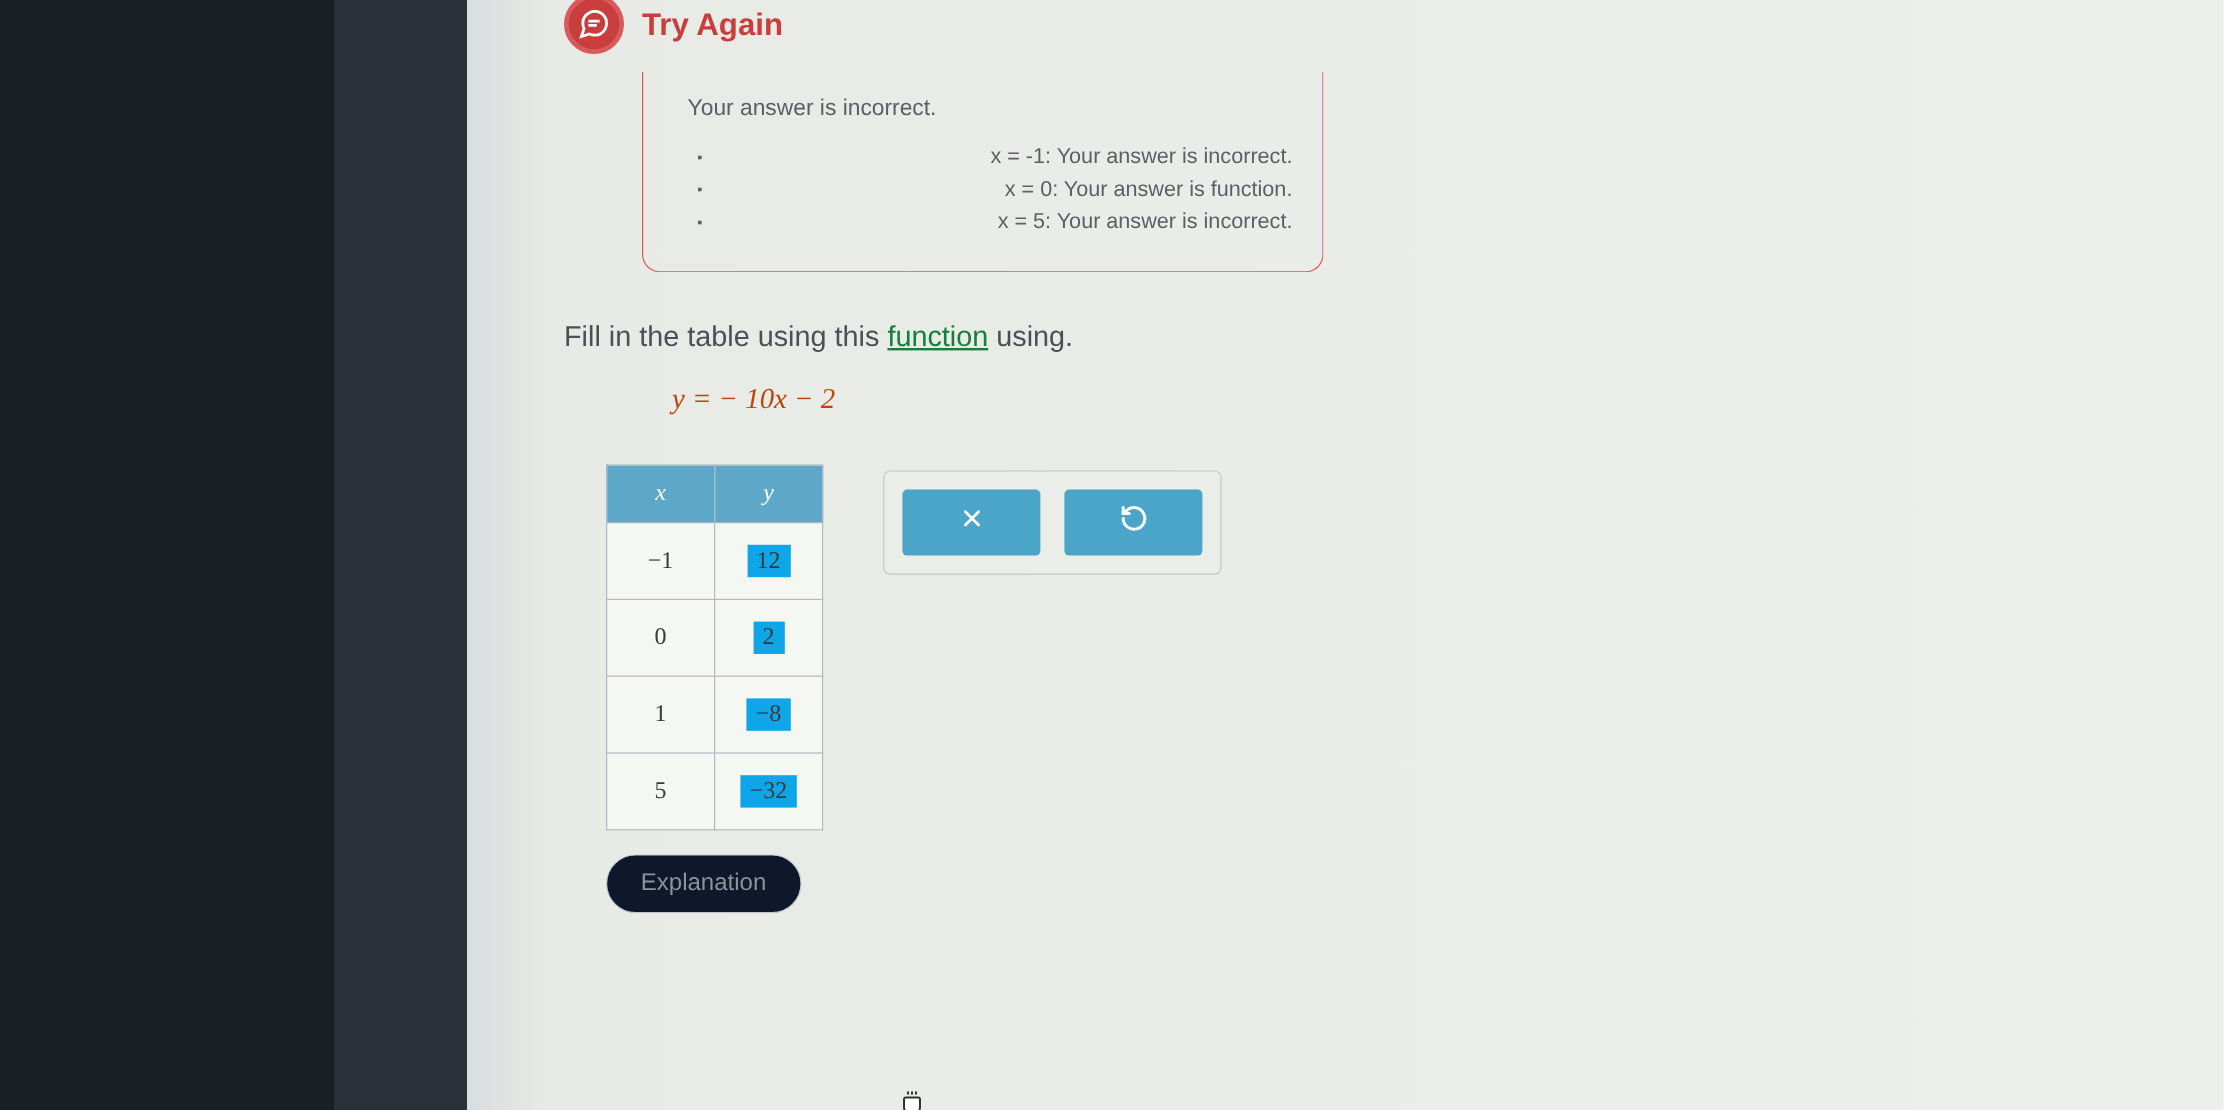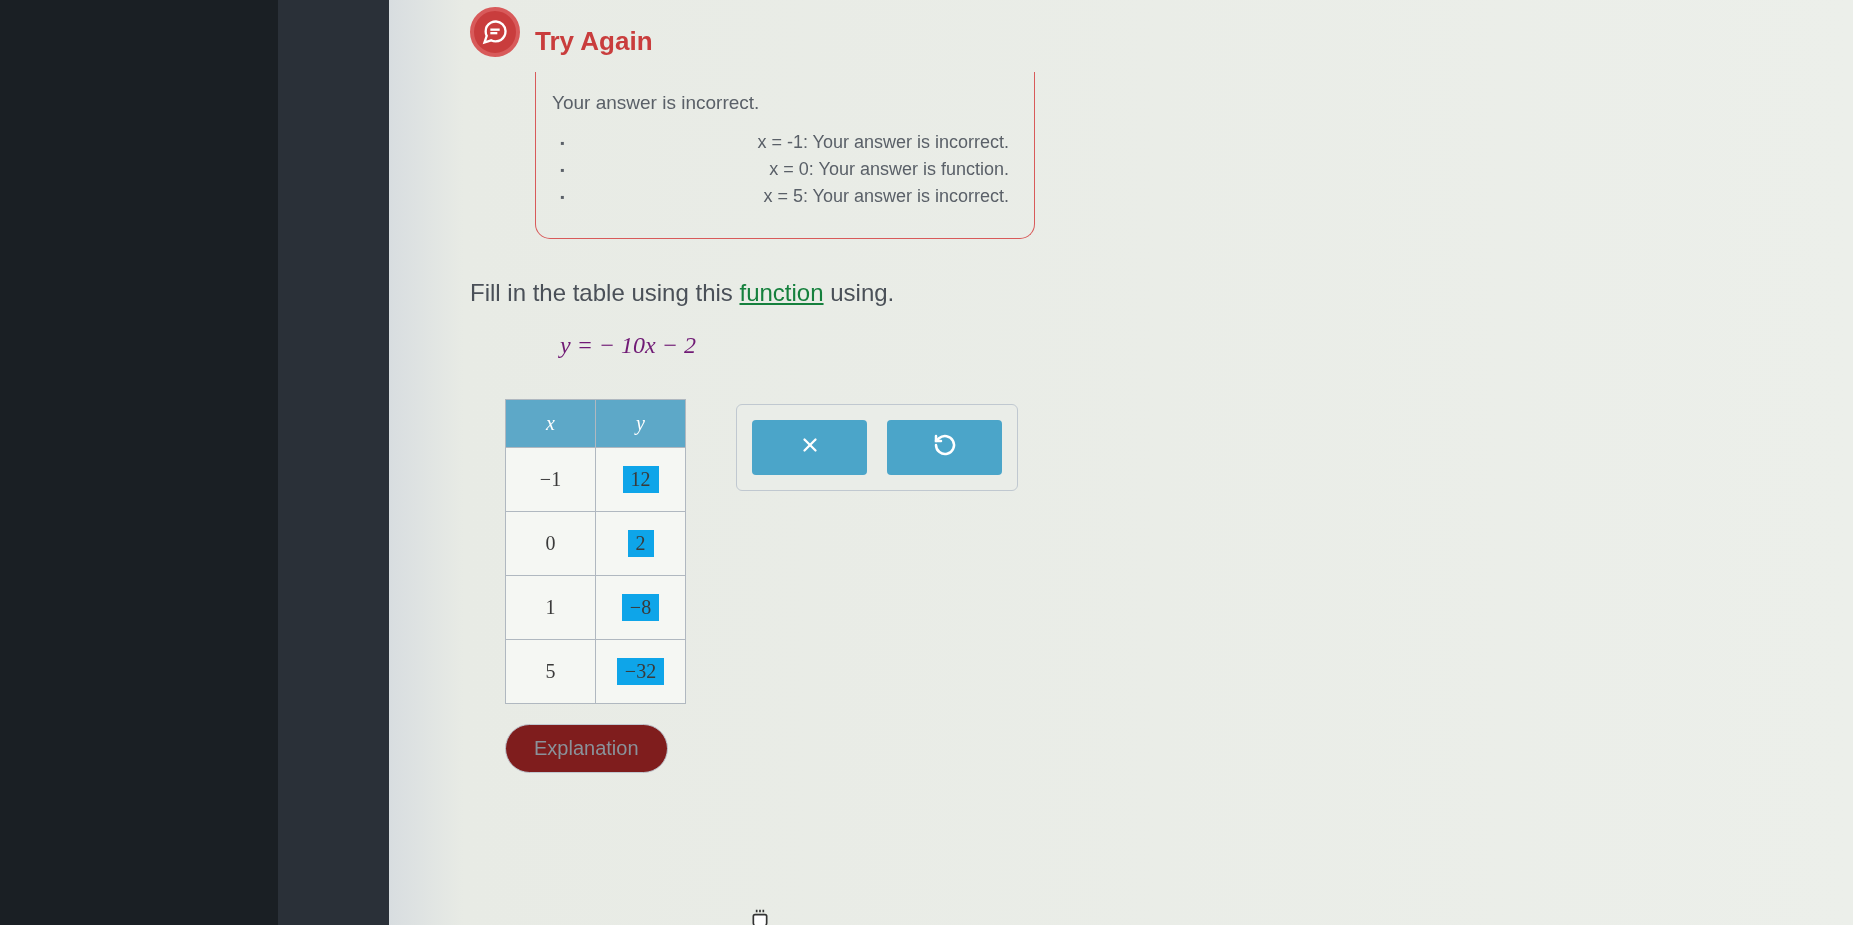--- a/index.html
+++ b/index.html
@@ -16,23 +16,22 @@
       position: relative;
     }
     .content-area {
       position: absolute;
       left: 470px;
       top: 0;
       right: 100px;
     }
     .feedback-header {
       display: flex;
-      align-items: flex-end;
+      align-items: flex-start;
       gap: 15px;
-      margin-top: 12px;
     }
     .feedback-icon {
       width: 50px;
       height: 50px;
       border-radius: 50%;
       background: #c93d3d;
       border: 4px solid #d85a5a;
       display: flex;
       align-items: center;
       justify-content: center;
@@ -48,22 +47,22 @@
       font-size: 26px;
       font-weight: 600;
       margin-top: 5px;
     }
     .feedback-box {
       margin-left: 65px;
       margin-top: 15px;
       border: 1px solid #d85a5a;
       border-top: none;
       border-radius: 0 0 15px 15px;
-      padding: 20px 25px 25px 16px;
-      width: 500px;
+      padding: 20px 25px 25px 37px;
+      width: 568px;
       background: transparent;
     }
     .feedback-summary {
       color: #5a6068;
       font-size: 19px;
       margin-bottom: 18px;
     }
     .feedback-list {
       list-style: none;
       padding-left: 30px;
@@ -89,21 +88,21 @@
     }
     .function-link {
       color: #15803d;
       text-decoration: underline;
     }
     .equation {
       margin-top: 25px;
       margin-left: 90px;
       font-size: 24px;
       font-style: italic;
-      color: #701a75;
+      color: #c2410c;
       font-family: 'Times New Roman', serif;
     }
     .work-area {
       display: flex;
       align-items: flex-start;
       gap: 50px;
       margin-top: 40px;
       margin-left: 35px;
     }
     .data-table {
@@ -159,21 +158,21 @@
       justify-content: center;
     }
     .bottom-buttons {
       margin-top: 20px;
       margin-left: 35px;
       display: flex;
       gap: 20px;
       align-items: center;
     }
     .explanation-btn {
-      background: #7f1d1d;
+      background: #0f172a;
       border: 1px solid #c0c8d0;
       border-radius: 25px;
       padding: 12px 28px;
       font-size: 20px;
       color: #8a929a;
       cursor: pointer;
     }
     .recheck-btn {
       background: #4ba5c9;
       border: none;

